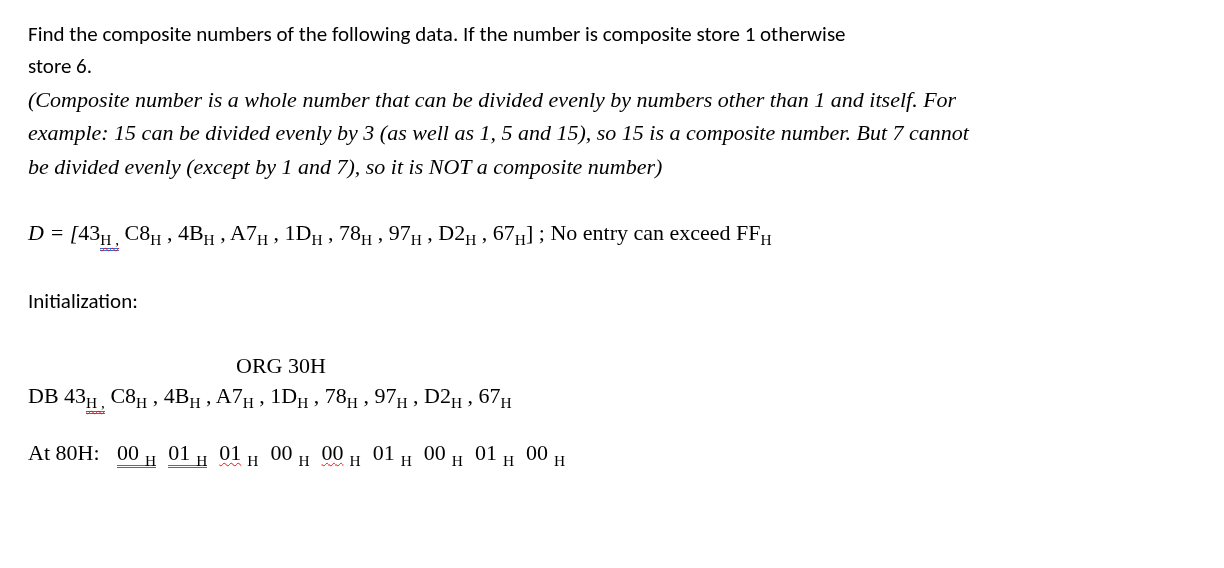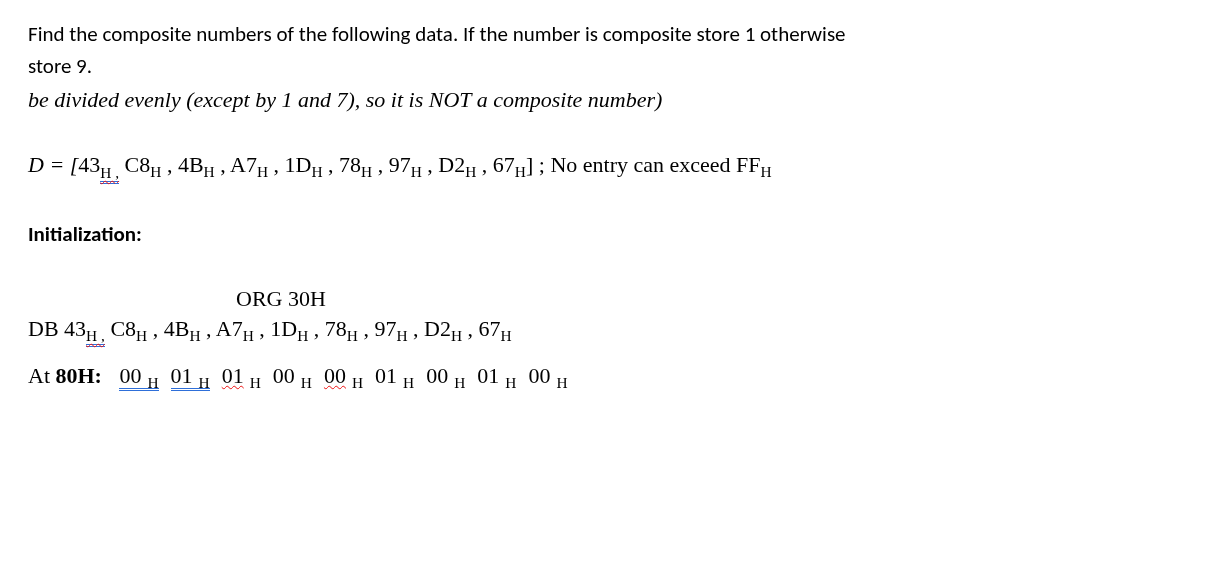--- a/index.html
+++ b/index.html
@@ -13,24 +13,24 @@
     color: #000;
   }
   .page {
     padding: 20px 12px 20px 28px;
     box-sizing: border-box;
     line-height: 1.35;
   }
 
   .para { margin-bottom: 4px; }
   .para-italic { font-style: italic; margin-bottom: 4px; }
-  .bold { font-weight: 700; }
+  .bold { font-weight: 400; }
   .serif { font-family: "Times New Roman", Times, serif; font-size: 22px; }
   .section-gap { margin-top: 36px; }
-  .med-gap   { margin-top: 14px; }
+  .med-gap   { margin-top: 24px; }
 
   .sub { font-size: 0.7em; vertical-align: sub; }
 
   
   .wavy-red {
     text-decoration-line: underline;
     text-decoration-style: wavy;
     text-decoration-color: #e11;
     text-decoration-thickness: 1.2px;
     text-underline-offset: 2px;
@@ -50,21 +50,23 @@
   .init-code  { flex: 1 1 auto; }
 
   .result-line span + span { margin-left: 6px; }
 </style>
 </head>
 <body>
 
 <div class="page">
 
   <div class="para">Find the composite numbers of the following data. If the number is composite store 1 otherwise</div>
-  <div class="para">store 9.</div>
+  <div class="para">store 6.</div>
+  <div class="para-italic serif">(Composite number is a whole number that can be divided evenly by numbers other than 1 and itself. For</div>
+  <div class="para-italic serif">example: 15 can be divided evenly by 3 (as well as 1, 5 and 15), so 15 is a composite number. But 7 cannot</div>
   <div class="para-italic serif">be divided evenly (except by 1 and 7), so it is NOT a composite number)</div>
 
   <div class="serif section-gap">
     <span style="font-style:italic;">D = [</span><span>43<span class="sub wavy-red dbl-blue">H ,</span></span>
     <span><span>C8</span><span class="sub">H</span> ,</span>
     <span><span>4B</span><span class="sub">H</span> ,</span>
     <span><span>A7</span><span class="sub">H</span> ,</span>
     <span><span>1D</span><span class="sub">H</span> ,</span>
     <span><span>78</span><span class="sub">H</span> ,</span>
     <span><span>97</span><span class="sub">H</span> ,</span>

